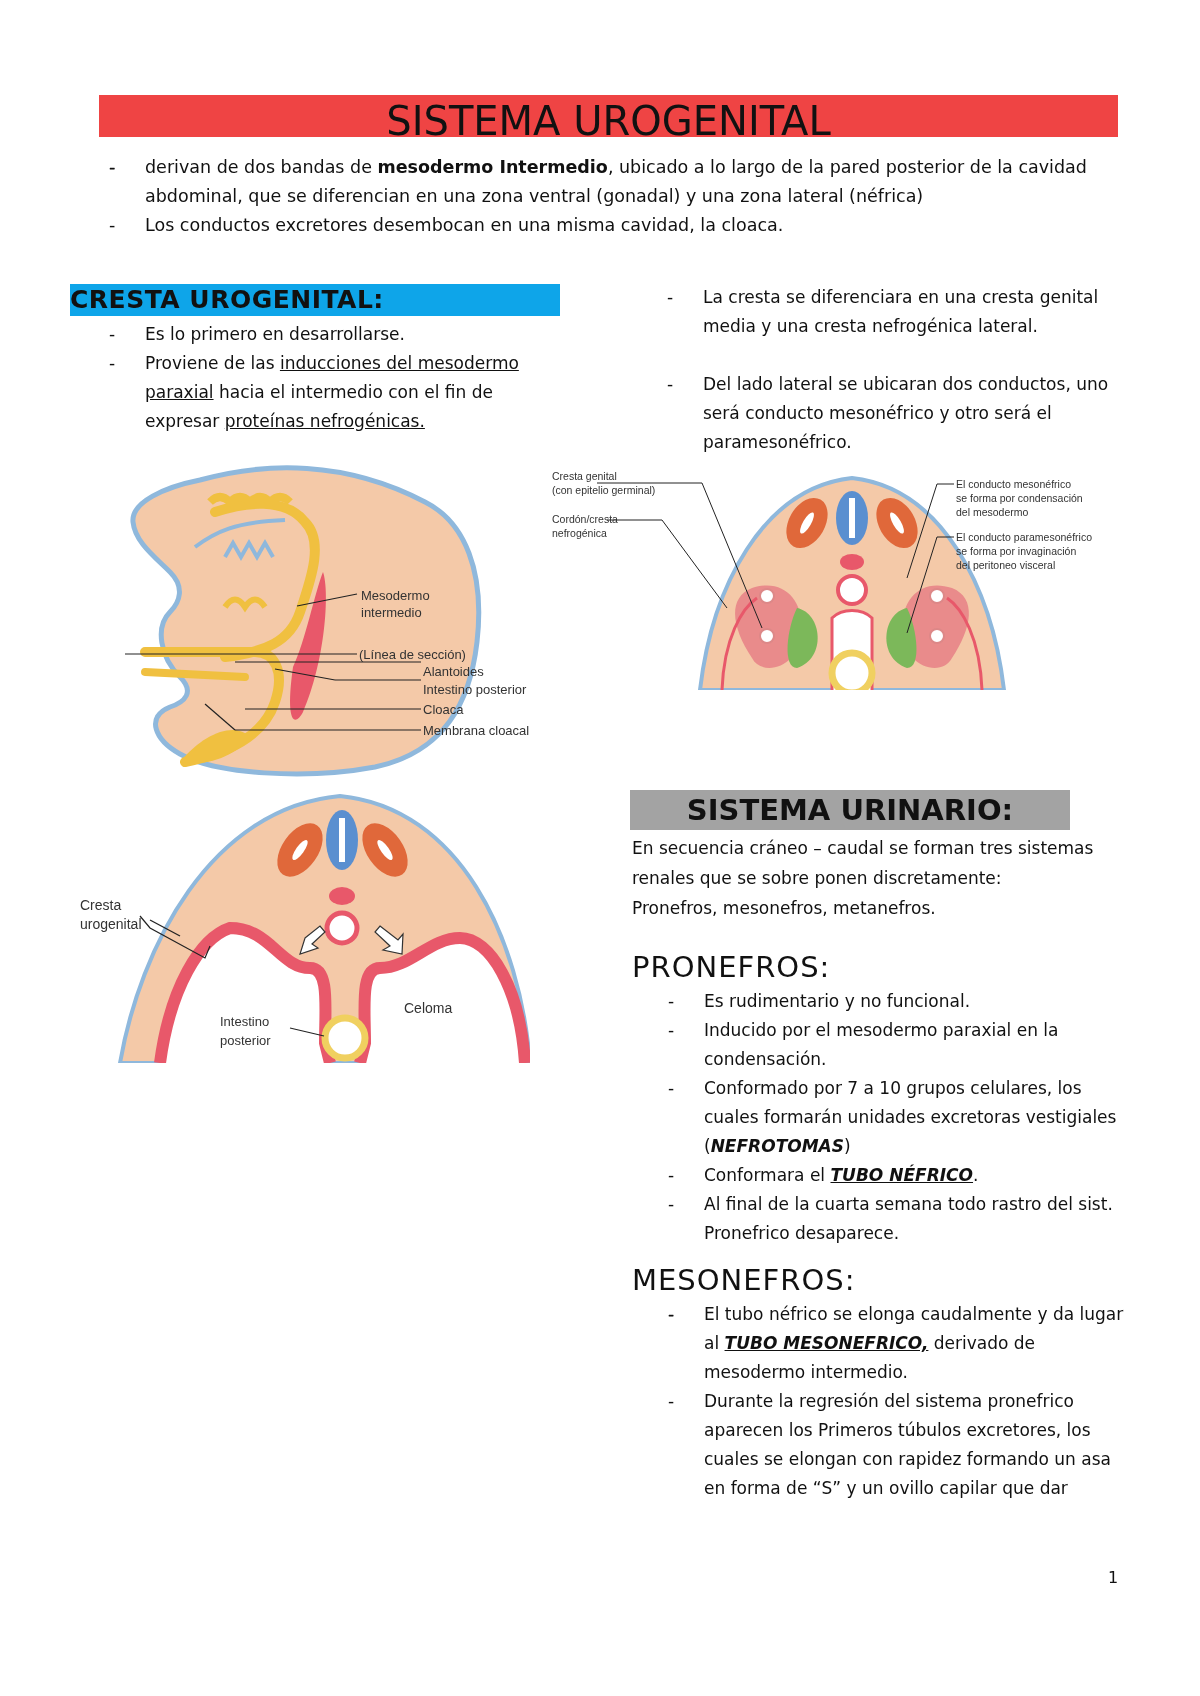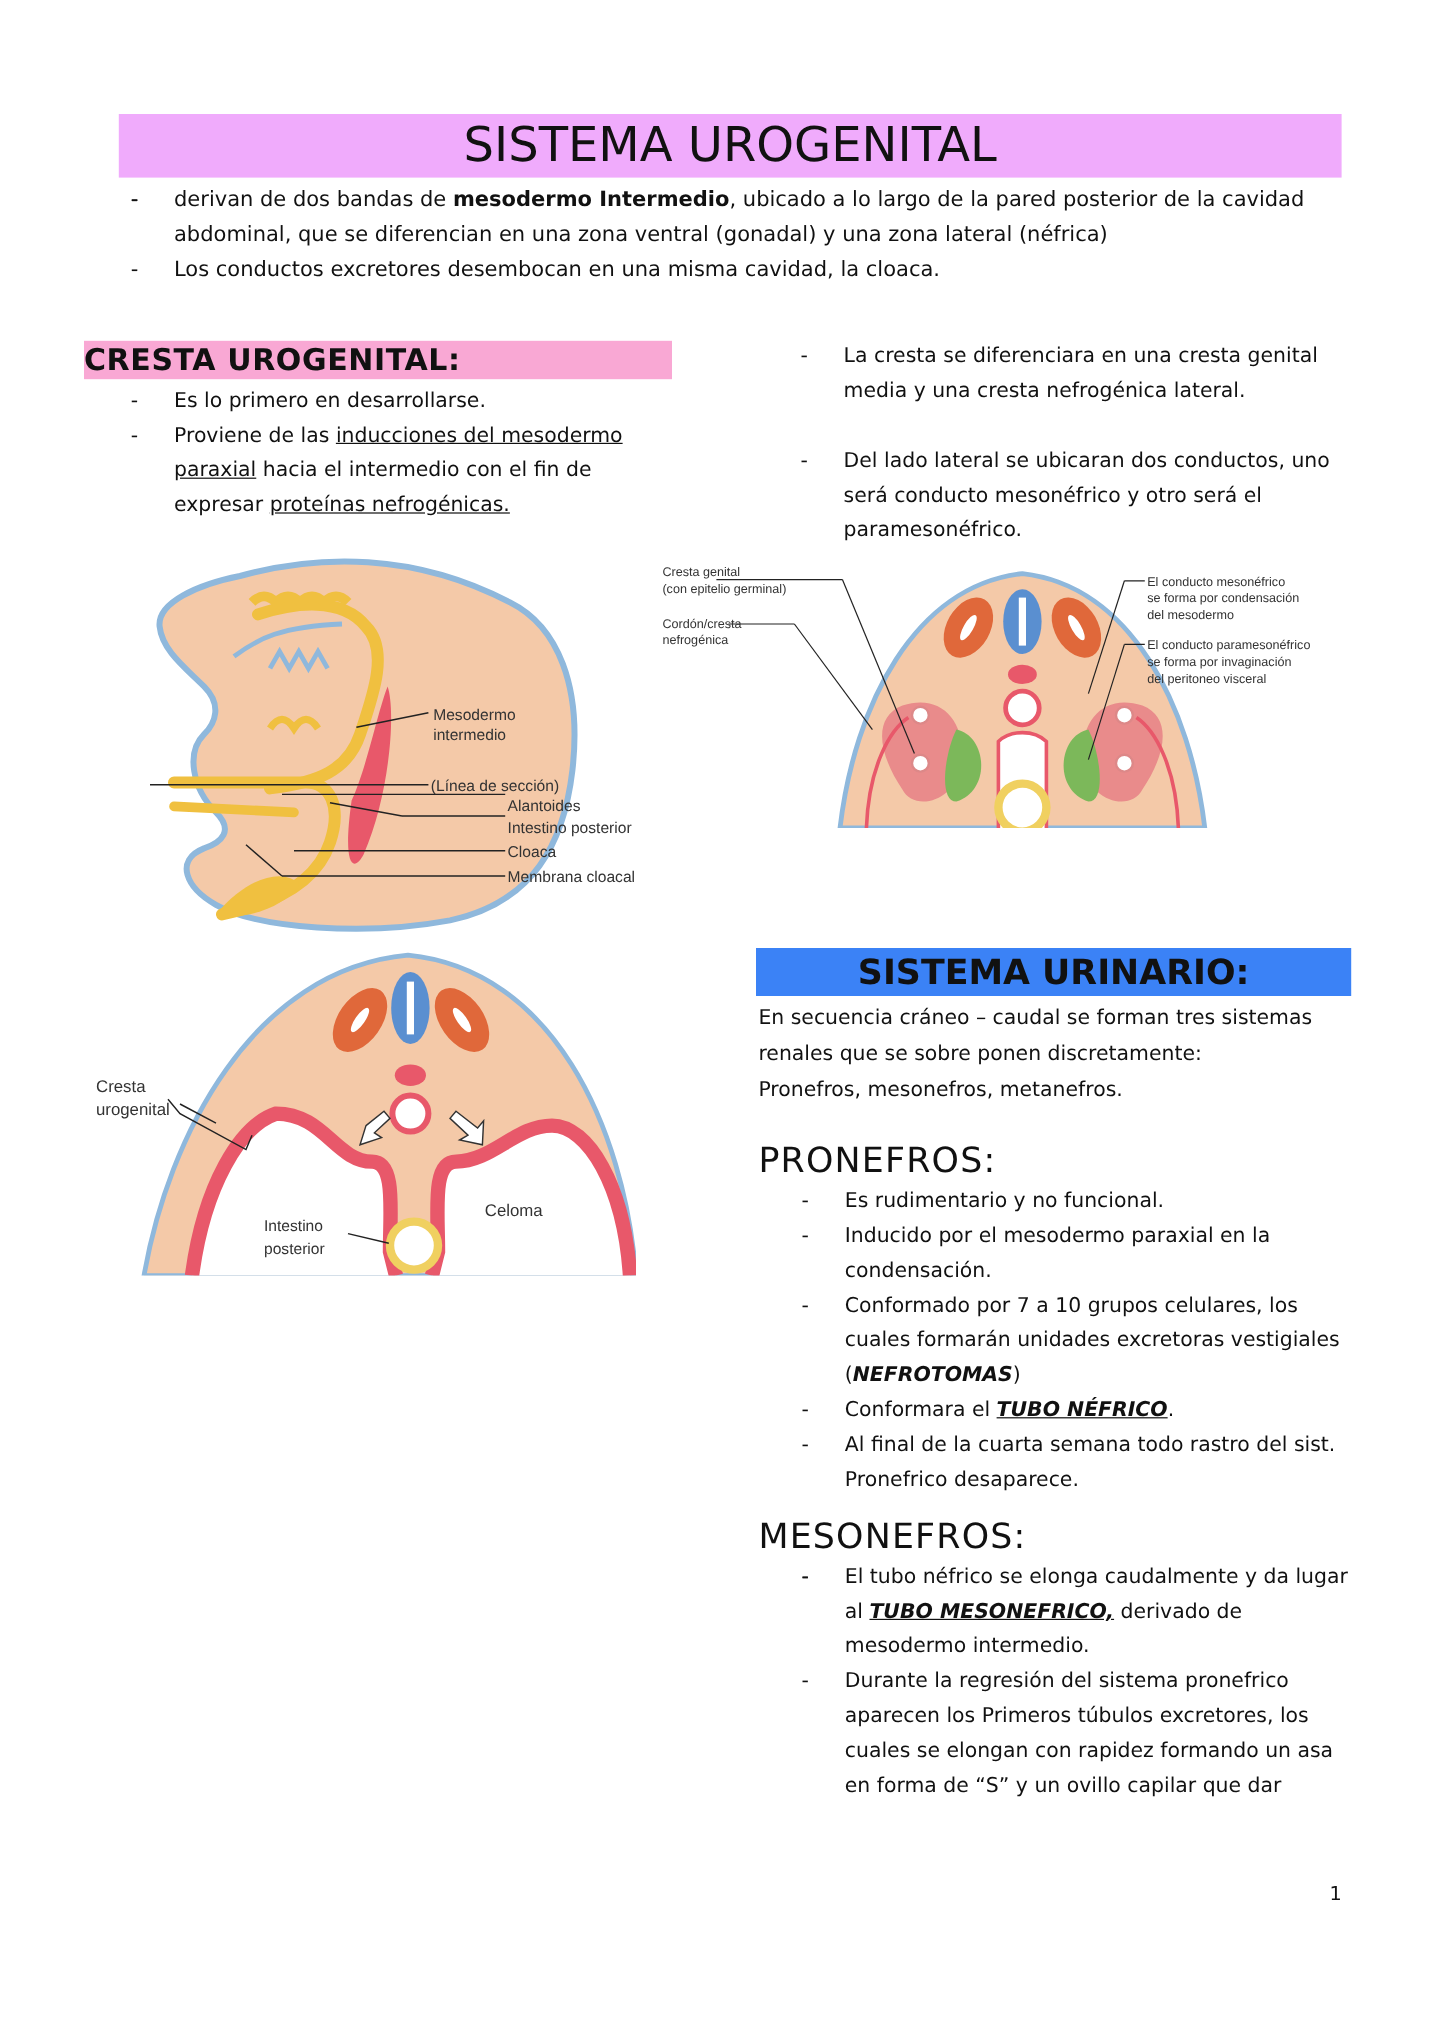--- a/index.html
+++ b/index.html
@@ -1,48 +1,48 @@
 <!DOCTYPE html>
 <html><head>
 <meta charset="utf-8">
 <style>
   * { box-sizing: border-box; margin: 0; padding: 0; }
   html, body { width: 1200px; height: 1696px; background: #ffffff; }
   body { position: relative; font-family: "DejaVu Sans", "Liberation Sans", sans-serif; color: #111; overflow: hidden; }
   .abs { position: absolute; }
 
   .main-title {
-    left: 99px; top: 95px; width: 1019px; height: 53px;
-    background: #f0abfc;
+    left: 99px; top: 95px; width: 1019px; height: 42px;
+    background: #ef4444;
     text-align: center; font-size: 40px; line-height: 53px; font-weight: normal;
   }
   .bullet-list { list-style: none; }
   .bullet-list li { position: relative; font-size: 17px; line-height: 29px; }
   .bullet-list li .dash { position: absolute; left: -36px; top: 0; }
 
   .intro-list { left: 145px; top: 153px; width: 970px; }
   .intro-list li { font-size: 17.5px; }
 
   .cresta-title {
     left: 70px; top: 284px; width: 490px; height: 32px;
-    background: #f9a8d4; font-size: 25px; line-height: 32px; letter-spacing: 0.5px;
+    background: #0ea5e9; font-size: 25px; line-height: 32px; letter-spacing: 0.5px;
   }
   .cresta-list { left: 145px; top: 320px; width: 420px; }
   .cresta-right-list { left: 703px; top: 283px; width: 420px; }
   .cresta-right-list li { margin-bottom: 0; }
   .cresta-right-list li.gap { margin-top: 29px; }
 
   u { text-decoration: underline; }
   .bi { font-weight: bold; font-style: italic; }
 
   .fig { background: #fff; }
 
   .urinario-title {
-    left: 630px; top: 790px; width: 496px; height: 40px;
-    background: #3b82f6; text-align: center; font-size: 29px; line-height: 40px;
+    left: 630px; top: 790px; width: 440px; height: 40px;
+    background: #a3a3a3; text-align: center; font-size: 29px; line-height: 40px;
   }
   .urinario-intro { left: 632px; top: 833px; width: 490px; font-size: 17px; line-height: 30px; }
   .urinario-intro p.gap { }
 
   .sub-title { font-size: 29px; font-weight: normal; letter-spacing: 1px; }
   .pro-title { left: 632px; top: 950px; }
   .pro-list { left: 704px; top: 987px; width: 420px; }
   .meso-title { left: 632px; top: 1263px; }
   .meso-list { left: 704px; top: 1300px; width: 420px; }
 

